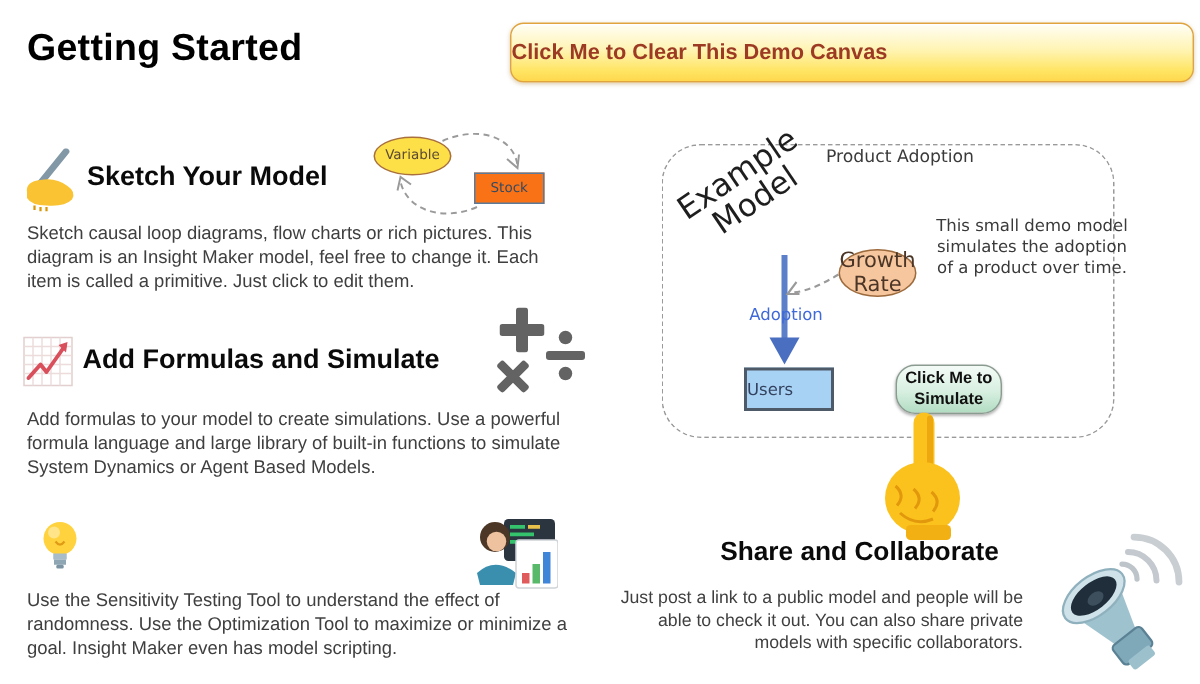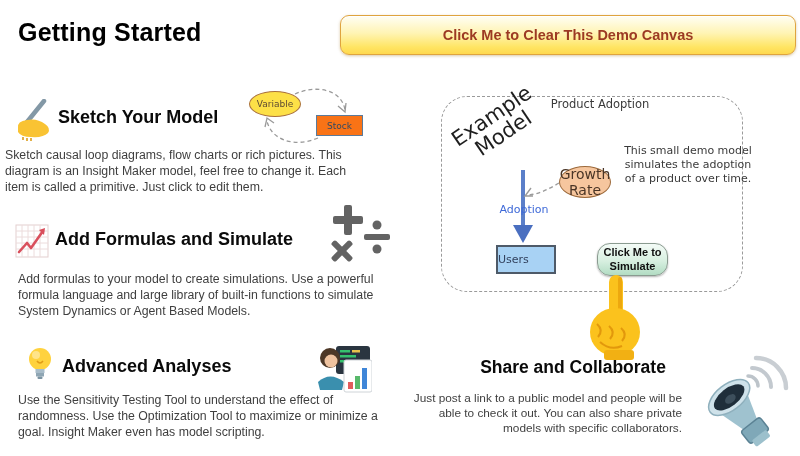--- a/index.html
+++ b/index.html
@@ -10,29 +10,29 @@
   .hand{font-family:"DejaVu Sans",sans-serif;}
   .abs{position:absolute;}
 
   
   #page-title{left:18px;top:18px;font-size:25px;font-weight:800;color:#000;letter-spacing:.2px;}
   #clear-btn{
     left:340px;top:15px;width:456px;height:40px;box-sizing:border-box;
     border:1.5px solid #dfa43e;border-radius:9px;
     background:linear-gradient(180deg,#fffef5 0%,#fff4b4 45%,#ffe563 82%,#ffd84e 100%);
     box-shadow:0 1px 3px rgba(150,100,0,.35), inset 0 1px 0 #ffffff;
-    display:flex;align-items:center;justify-content:center;
+    display:flex;align-items:center;justify-content:flex-start;
     font-size:14.5px;font-weight:bold;color:#9c3a23;cursor:pointer;
   }
 
   
   .sec-h{font-size:18px;font-weight:bold;color:#0a0a0a;}
   .sec-p{font-size:12.3px;line-height:1.3;color:#3f3f3f;}
   #sketch-h{left:58px;top:107px;}
-  #sketch-p{left:5px;top:148px;width:350px;}
+  #sketch-p{left:18px;top:148px;width:350px;}
   #formulas-h{left:55px;top:229px;}
   #formulas-p{left:18px;top:272px;width:370px;}
   #analyses-h{left:62px;top:356px;}
   #analyses-p{left:18px;top:393px;width:372px;}
 
   
   #variable-oval{
     left:249px;top:91px;width:52px;height:26px;box-sizing:border-box;border-radius:50%;
     background:#fde047;border:1.5px solid #a9703d;display:flex;align-items:center;justify-content:center;
     font-size:9px;color:#5d4a33;
@@ -151,21 +151,20 @@
   <div class="abs sec-p" id="formulas-p">Add formulas to your model to create simulations. Use a powerful formula language and large library of built-in functions to simulate System Dynamics or Agent Based Models.</div>
 
   <svg class="abs" style="left:27px;top:347px;" width="26" height="34" viewBox="0 0 26 34">
     <circle cx="13" cy="12" r="11" fill="#ffd23e"></circle>
     <circle cx="9" cy="8" r="4" fill="#ffe48a"></circle>
     <path d="M10,14 q3,4 6,0" stroke="#e09b16" stroke-width="1.5" fill="none"></path>
     <rect x="8.5" y="22" width="9" height="4" fill="#a8bcc9"></rect>
     <rect x="9" y="26" width="8" height="3.5" fill="#8fa6b4"></rect>
     <rect x="10.5" y="29.5" width="5" height="2.5" rx="1" fill="#7b93a2"></rect>
   </svg>
-  <div class="abs sec-h" id="analyses-h">Advanced Analyses</div>
 
   <svg class="abs" style="left:316px;top:346px;" width="56" height="48" viewBox="0 0 56 48">
     <rect x="20" y="0" width="34" height="28" rx="3" fill="#2a3540"></rect>
     <rect x="24" y="4" width="10" height="2.5" fill="#35c26d"></rect>
     <rect x="36" y="4" width="8" height="2.5" fill="#e8c14b"></rect>
     <rect x="24" y="9" width="16" height="2.5" fill="#35c26d"></rect>
     <rect x="24" y="14" width="8" height="2.5" fill="#35c26d"></rect>
     <circle cx="14" cy="12" r="10" fill="#4c3726"></circle>
     <circle cx="15" cy="15" r="6.5" fill="#eec29f"></circle>
     <path d="M2,36 Q14,25 28,36 L26,44 L4,44 Z" fill="#3a8fae"></path>

